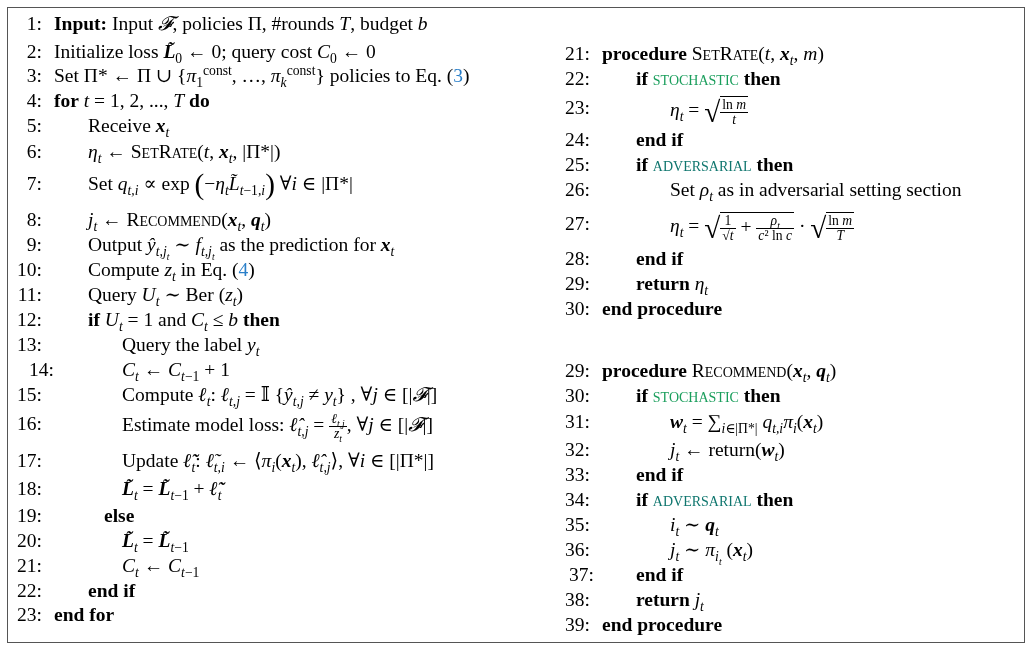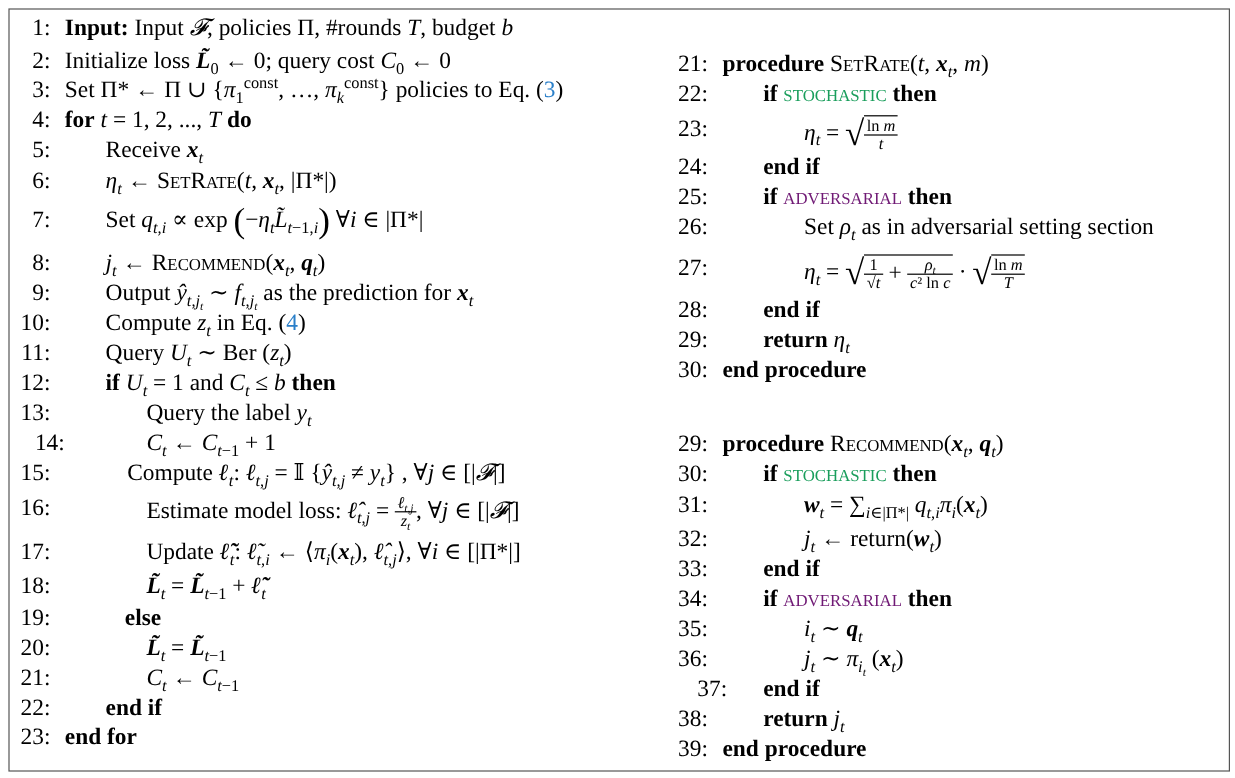--- a/index.html
+++ b/index.html
@@ -8,21 +8,21 @@
   .frame { position: absolute; left: 7px; top: 7px; width: 1018px; height: 636px;
            border: 1.5px solid #555; box-sizing: border-box; }
   .line { position: absolute; font-size: 19.5px; line-height: 24px; white-space: nowrap; }
   .num { position: absolute; text-align: right; width: 30px; }
   .body { position: absolute; }
   .kw { font-weight: bold; }
   .sc { font-variant: small-caps; }
   .math { font-style: italic; }
   .bv { font-weight: bold; font-style: italic; }
   .green { color: #1a9e5c; font-variant: small-caps; }
-  .red { color: #701a75; font-variant: small-caps; }
+  .red { color: #0f766e; font-variant: small-caps; }
   .link { color: #2a7fc9; }
   sub, sup { font-size: 70%; line-height: 0; }
   .frac { display: inline-block; vertical-align: middle; text-align: center; font-size: 70%; line-height: 1.05; }
   .frac .n { display: block; border-bottom: 1px solid #000; padding: 0 2px; }
   .frac .d { display: block; padding: 0 2px; }
   .sqrt { display: inline-block; vertical-align: middle; }
   .sqrt .rad { font-size: 150%; vertical-align: middle; }
   .sqrt .under { display: inline-block; border-top: 1px solid #000; vertical-align: middle; padding-top: 1px; }
   .big { font-size: 150%; vertical-align: -4px; }
 </style>
@@ -150,21 +150,21 @@
 
 <div class="line" style="left:12px;top:358px;">
   <span class="num" style="left:12px">14:</span>
   <span class="body" style="left:110px">
     <span class="math">C</span><sub><i>t</i></sub> ← <span class="math">C</span><sub><i>t</i>−1</sub> + 1
   </span>
 </div>
 
 <div class="line" style="left:12px;top:383px;">
   <span class="num" style="left:0">15:</span>
-  <span class="body" style="left:94px">
+  <span class="body" style="left:110px">
     <span>Compute</span>
     <span class="bv">ℓ</span><sub><i>t</i></sub>: <span class="math">ℓ</span><sub><i>t,j</i></sub> = 𝕀 {<span class="math">ŷ</span><sub><i>t,j</i></sub> ≠ <span class="math">y</span><sub><i>t</i></sub>} , ∀<span class="math">j</span> ∈ [|<span class="math">𝓕</span>|]
   </span>
 </div>
 
 <div class="line" style="left:12px;top:412px;">
   <span class="num" style="left:0">16:</span>
   <span class="body" style="left:110px">
     <span>Estimate model loss:</span>
     <span class="math">ℓ̂</span><sub><i>t,j</i></sub> =
@@ -359,21 +359,21 @@
 </div>
 
 <div class="line" style="left:560px;top:538px;">
   <span class="num" style="left:0">36:</span>
   <span class="body" style="left:110px">
     <span class="math">j</span><sub><i>t</i></sub> ∼ <span class="math">π</span><sub><i>i<sub>t</sub></i></sub> (<span class="bv">x</span><sub><i>t</i></sub>)
   </span>
 </div>
 
 <div class="line" style="left:560px;top:563px;">
-  <span class="num" style="left:16px">37:</span>
+  <span class="num" style="left:4px">37:</span>
   <span class="body" style="left:76px">
     <span class="kw">end if</span>
   </span>
 </div>
 
 <div class="line" style="left:560px;top:588px;">
   <span class="num" style="left:0">38:</span>
   <span class="body" style="left:76px">
     <span class="kw">return</span>
     <span class="math">j</span><sub><i>t</i></sub>

